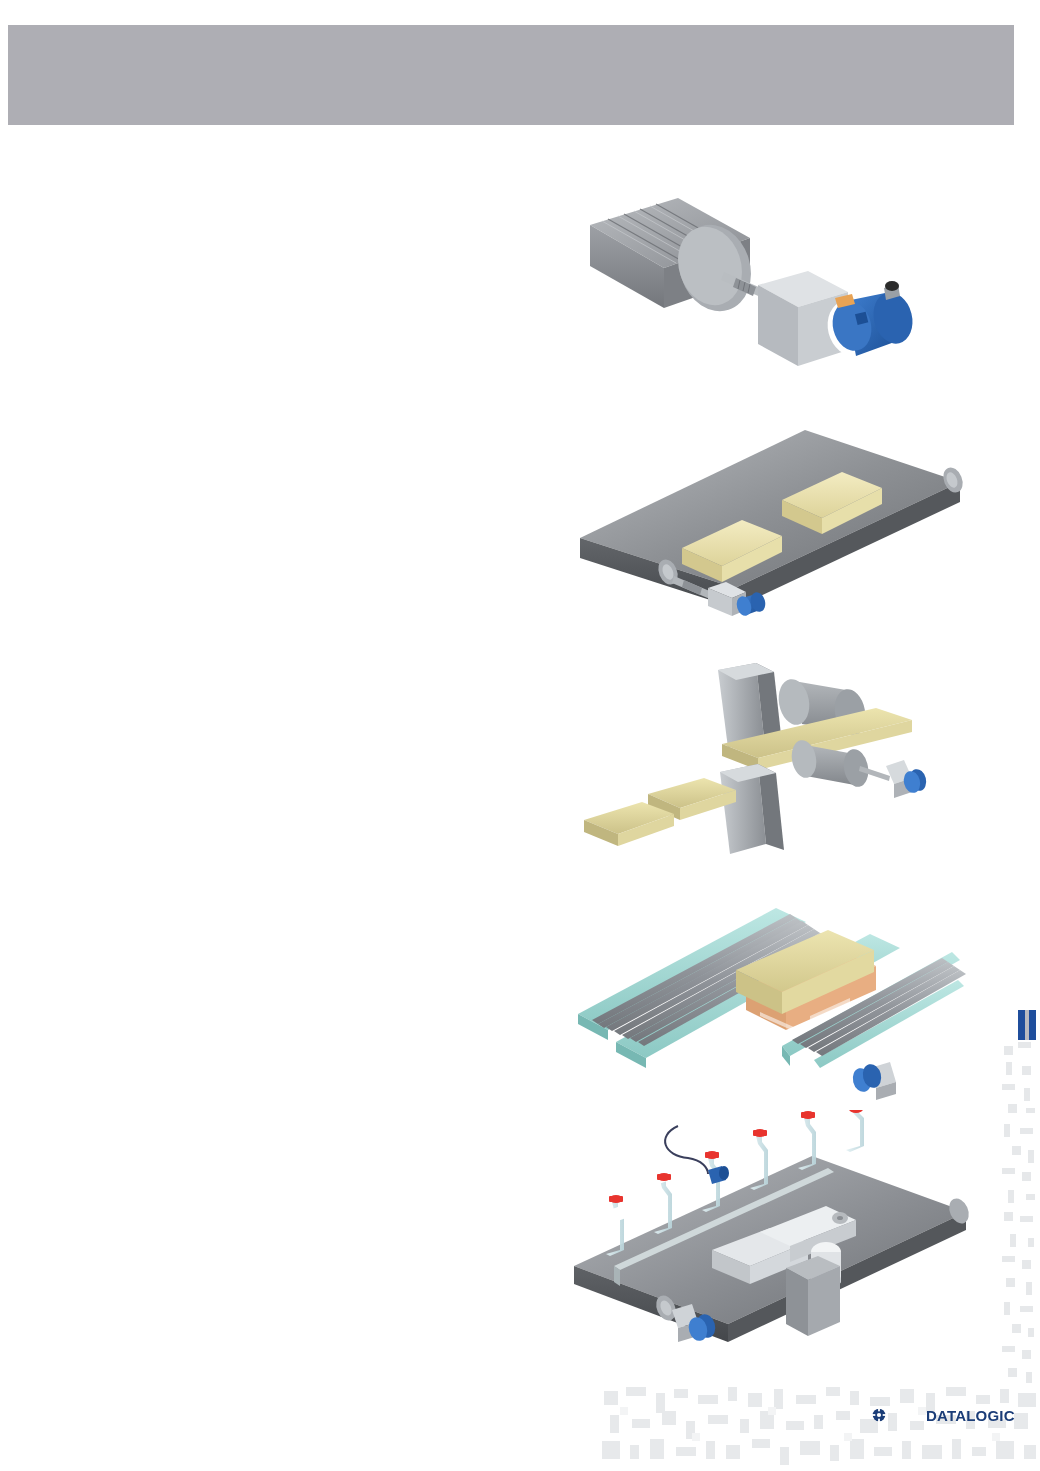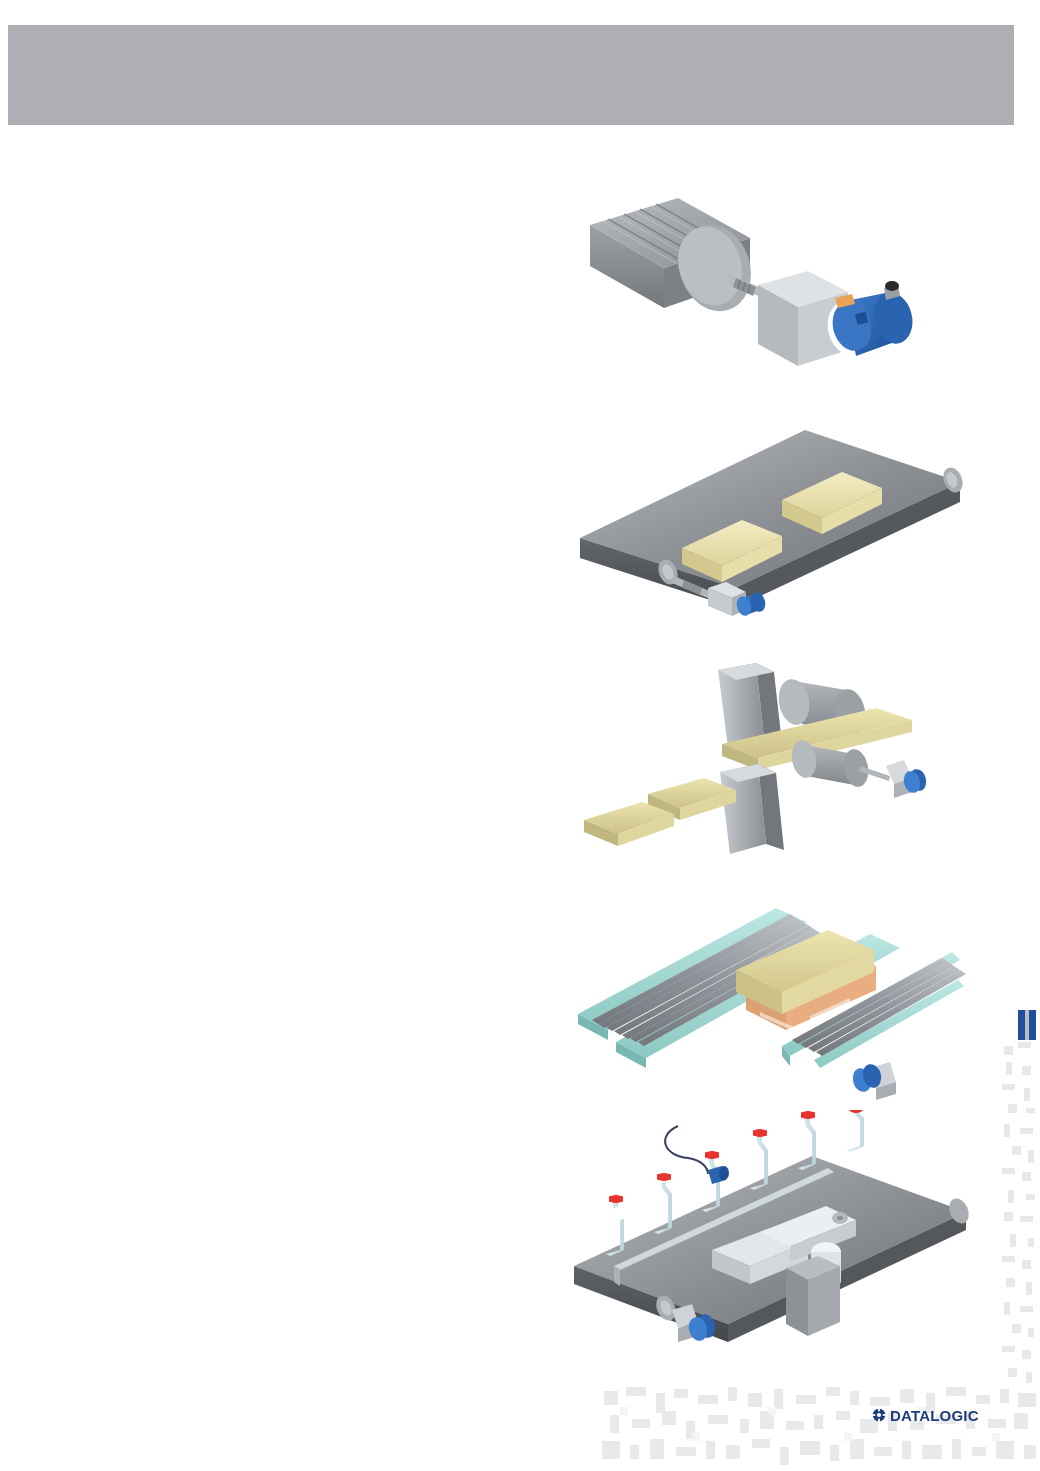--- a/index.html
+++ b/index.html
@@ -53,20 +53,21 @@
   }
 
   .logo-wrap{
     position:absolute;left:872px;top:1405px;height:20px;
     display:flex;align-items:center;gap:4px;
   }
   .logo-mark{width:14px;height:14px;position:relative;flex:0 0 auto;}
   .logo-text{
     font-size:15px;font-weight:bold;color:#1b3d78;letter-spacing:.2px;
     font-family:"Liberation Sans", sans-serif;
+    margin-left:36px;
   }
 </style>
 </head>
 <body>
 
 <div class="page">
 
   <div class="header-band">
     <div class="header-title"></div>
   </div>

